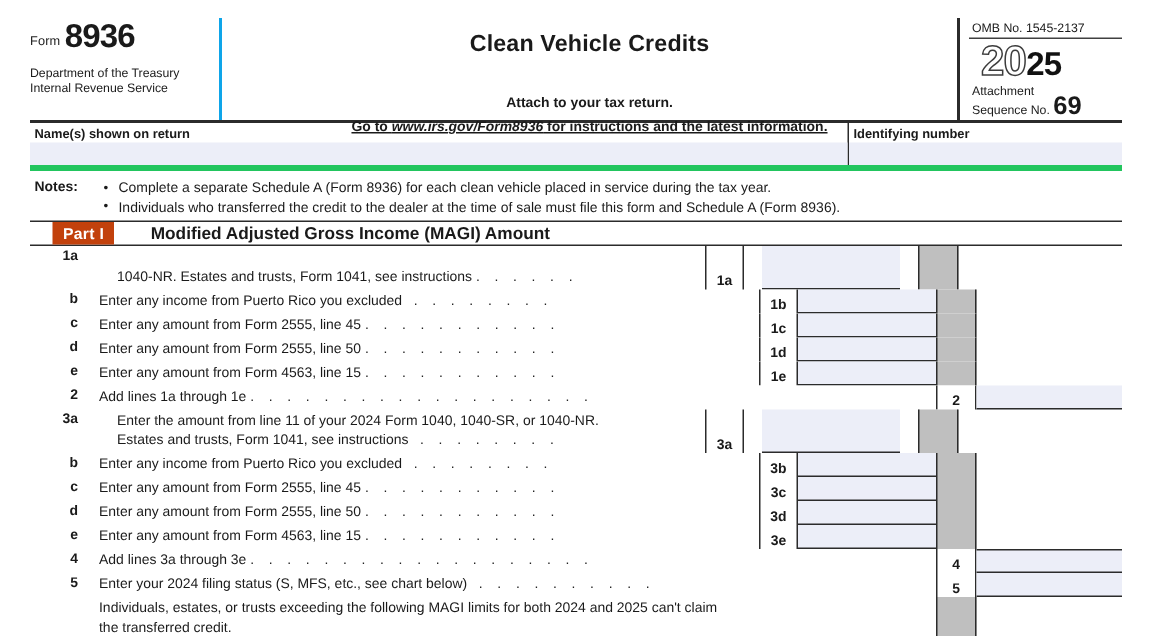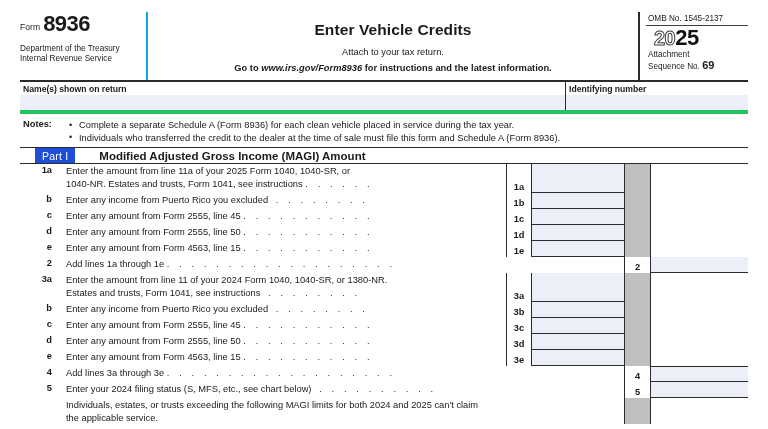--- a/index.html
+++ b/index.html
@@ -71,27 +71,28 @@
     box-sizing: border-box;
   }
   .title {
     font-size: 15.5px;
     font-weight: bold;
     letter-spacing: .1px;
     margin-top: 3px;
   }
   .subtitle1 {
     font-size: 9.3px;
-    font-weight: normal;
-    margin-top: 8px;
+    font-weight: bold;
+    margin-top: 24px;
   }
   .subtitle2 {
     font-size: 9.3px;
     font-weight: bold;
     margin-top: 6px;
+    text-decoration: underline;
   }
   .subtitle2 .ital {
     font-style: italic;
   }
 
   .hdr-right {
     width: 110px;
     flex: 0 0 110px;
     border-left: 2px solid #2b2b2b;
     padding-left: 6px;
@@ -102,40 +103,40 @@
     font-size: 8.2px;
     padding: 2px 0 2px 2px;
     border-bottom: 1px solid #404040;
   }
   .year-line {
     padding: 1px 0 0 8px;
     line-height: 1;
     white-space: nowrap;
   }
   .yr-outline {
-    font-size: 20px;
+    font-size: 28px;
     font-weight: bold;
     color: #ffffff;
     -webkit-text-stroke: 1px #3c3c3c;
     letter-spacing: -0.5px;
   }
   .yr-solid {
     font-size: 22px;
     font-weight: bold;
     color: #111111;
     letter-spacing: -0.5px;
   }
   .attach {
     font-size: 8.2px;
     line-height: 10px;
     padding-left: 2px;
     margin-top: 1px;
   }
   .seq-no {
-    font-size: 11px;
+    font-size: 17px;
     font-weight: bold;
   }
 
   
   .name-row {
     display: flex;
     border-bottom: 4px solid #22c55e;
     justify-content: center;
   }
   .name-cell {
@@ -189,24 +190,24 @@
 
   
   .part-bar {
     display: flex;
     align-items: stretch;
     border-top: 1.5px solid #2b2b2b;
     border-bottom: 1.5px solid #2b2b2b;
     height: 15px;
   }
   .part-tag {
-    background: #1d4ed8;
+    background: #c2410c;
     color: #ffffff;
     font-size: 10.5px;
-    font-weight: normal;
+    font-weight: bold;
     padding: 0 7px 0 7px;
     margin-left: 15px;
     display: flex;
     align-items: center;
     letter-spacing: .2px;
   }
   .part-title {
     font-size: 11.5px;
     font-weight: bold;
     display: flex;
@@ -302,21 +303,21 @@
   }
   .outer-val.filled {
     background: #eceef8;
     border-bottom: 1.2px solid #2b2b2b;
   }
   .outer-val.topline {
     border-top: 1.2px solid #2b2b2b;
   }
 
   
-  .row.tall { min-height: 29px; }
+  .row.tall { min-height: 29px; gap: 12px; }
   .row.tall .box-id { align-items: flex-end; }
 </style>
 </head>
 <body>
 
 <div class="form-page">
 
   <div class="hdr">
 
     <div class="hdr-left">
@@ -324,21 +325,21 @@
         <span class="form-word">Form</span>
         <span class="form-number">8936</span>
       </div>
       <div class="dept">
         <div>Department of the Treasury</div>
         <div>Internal Revenue Service</div>
       </div>
     </div>
 
     <div class="hdr-mid">
-      <div class="title">Enter Vehicle Credits</div>
+      <div class="title">Clean Vehicle Credits</div>
       <div class="subtitle1">Attach to your tax return.</div>
       <div class="subtitle2">
         <span>Go to </span><span class="ital">www.irs.gov/Form8936</span><span> for instructions and the latest information.</span>
       </div>
     </div>
 
     <div class="hdr-right">
       <div class="omb">OMB No. 1545-2137</div>
       <div class="year-line">
         <span class="yr-outline">20</span><span class="yr-solid">25</span>
@@ -375,21 +376,21 @@
   <div class="part-bar">
     <div class="part-tag">Part I</div>
     <div class="part-title">Modified Adjusted Gross Income (MAGI) Amount</div>
   </div>
 
   <div class="rows">
 
     <div class="row tall">
       <div class="r-num">1a</div>
       <div class="r-text justify">
-        <span>Enter the amount from line 11a of your 2025 Form 1040, 1040-SR, or</span><br>
+        <br>
         <span>1040-NR. Estates and trusts, Form 1041, see instructions</span>
         <span class="leader">. . . . . .</span>
       </div>
       <div class="box-id">1a</div>
       <div class="box-val"></div>
       <div class="spacer-gray"></div>
       <div class="outer-val"></div>
     </div>
 
     <div class="row">
@@ -448,21 +449,21 @@
       </div>
       <div class="box-id" style="border-left:none;border-right:none;"></div>
       <div class="box-val plain"></div>
       <div class="spacer-gray withnum">2</div>
       <div class="outer-val filled"></div>
     </div>
 
     <div class="row tall">
       <div class="r-num">3a</div>
       <div class="r-text">
-        <span>Enter the amount from line 11 of your 2024 Form 1040, 1040-SR, or 1380-NR.</span><br>
+        <span>Enter the amount from line 11 of your 2024 Form 1040, 1040-SR, or 1040-NR.</span><br>
         <span>Estates and trusts, Form 1041, see instructions</span>
         &nbsp;&nbsp;<span class="leader">. . . . . . . .</span>
       </div>
       <div class="box-id">3a</div>
       <div class="box-val"></div>
       <div class="spacer-gray"></div>
       <div class="outer-val"></div>
     </div>
 
     <div class="row">
@@ -534,21 +535,21 @@
       <div class="box-id" style="border-left:none;border-right:none;"></div>
       <div class="box-val plain"></div>
       <div class="spacer-gray withnum">5</div>
       <div class="outer-val filled"></div>
     </div>
 
     <div class="row">
       <div class="r-num"></div>
       <div class="r-text">
         <span>Individuals, estates, or trusts exceeding the following MAGI limits for both 2024 and 2025 can't claim</span><br>
-        <span>the applicable service.</span>
+        <span>the transferred credit.</span>
       </div>
       <div class="box-id" style="border-left:none;border-right:none;"></div>
       <div class="box-val plain"></div>
       <div class="spacer-gray"></div>
       <div class="outer-val"></div>
     </div>
 
   </div>
 </div>
 

